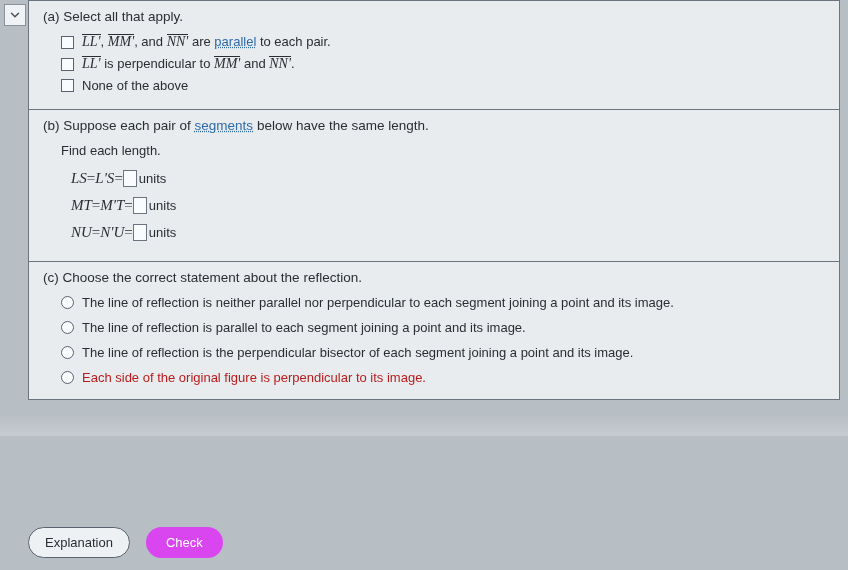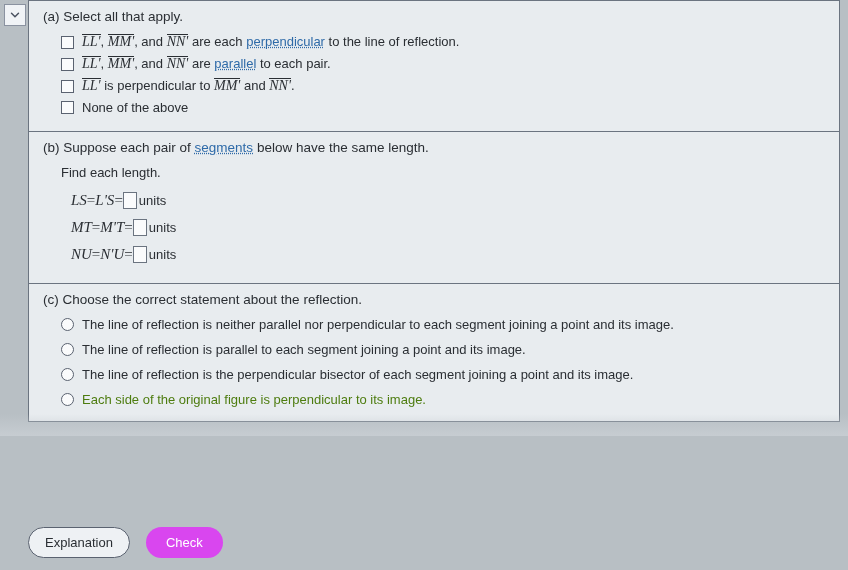--- a/index.html
+++ b/index.html
@@ -100,21 +100,21 @@
       width: 14px;
       height: 17px;
       border: 1px solid #6b7480;
       background: #fafbfc;
       vertical-align: middle;
       cursor: text;
     }
     .units-label { font-style: normal; font-family: Arial, sans-serif; font-size: 13px; margin-left: 2px; }
     .section-c { padding-bottom: 4px; }
     .section-c .option-row { margin-top: 10px; margin-bottom: 10px; }
-    .truncated { color: #4d7c0f; }
+    .truncated { color: #b91c1c; }
     .fade {
       position: absolute;
       left: 0; right: 0; bottom: 0;
       height: 22px;
       background: linear-gradient(to bottom, rgba(232,236,239,0), rgba(200,206,211,0.9));
       pointer-events: none;
     }
     .button-bar {
       position: absolute;
       left: 28px;
@@ -155,26 +155,20 @@
       <path d="M6 9l6 6 6-6" stroke="#4a5260" stroke-width="2.5" fill="none" stroke-linecap="round"></path>
     </svg>
 </div>
 
 <div class="content-scroll">
 <div class="container">
 
   <div class="section">
     <div class="prompt">(a) Select all that apply.</div>
 
-    <div class="option-row">
-      <div class="checkbox"></div>
-      <div>
-        <span class="overline">LL'</span><span>, </span><span class="overline">MM'</span><span>, and </span><span class="overline">NN'</span><span> are each </span><span class="link-term">perpendicular</span><span> to the line of reflection.</span>
-      </div>
-    </div>
 
     <div class="option-row">
       <div class="checkbox"></div>
       <div>
         <span class="overline">LL'</span><span>, </span><span class="overline">MM'</span><span>, and </span><span class="overline">NN'</span><span> are </span><span class="link-term">parallel</span><span> to each pair.</span>
       </div>
     </div>
 
     <div class="option-row">
       <div class="checkbox"></div>

